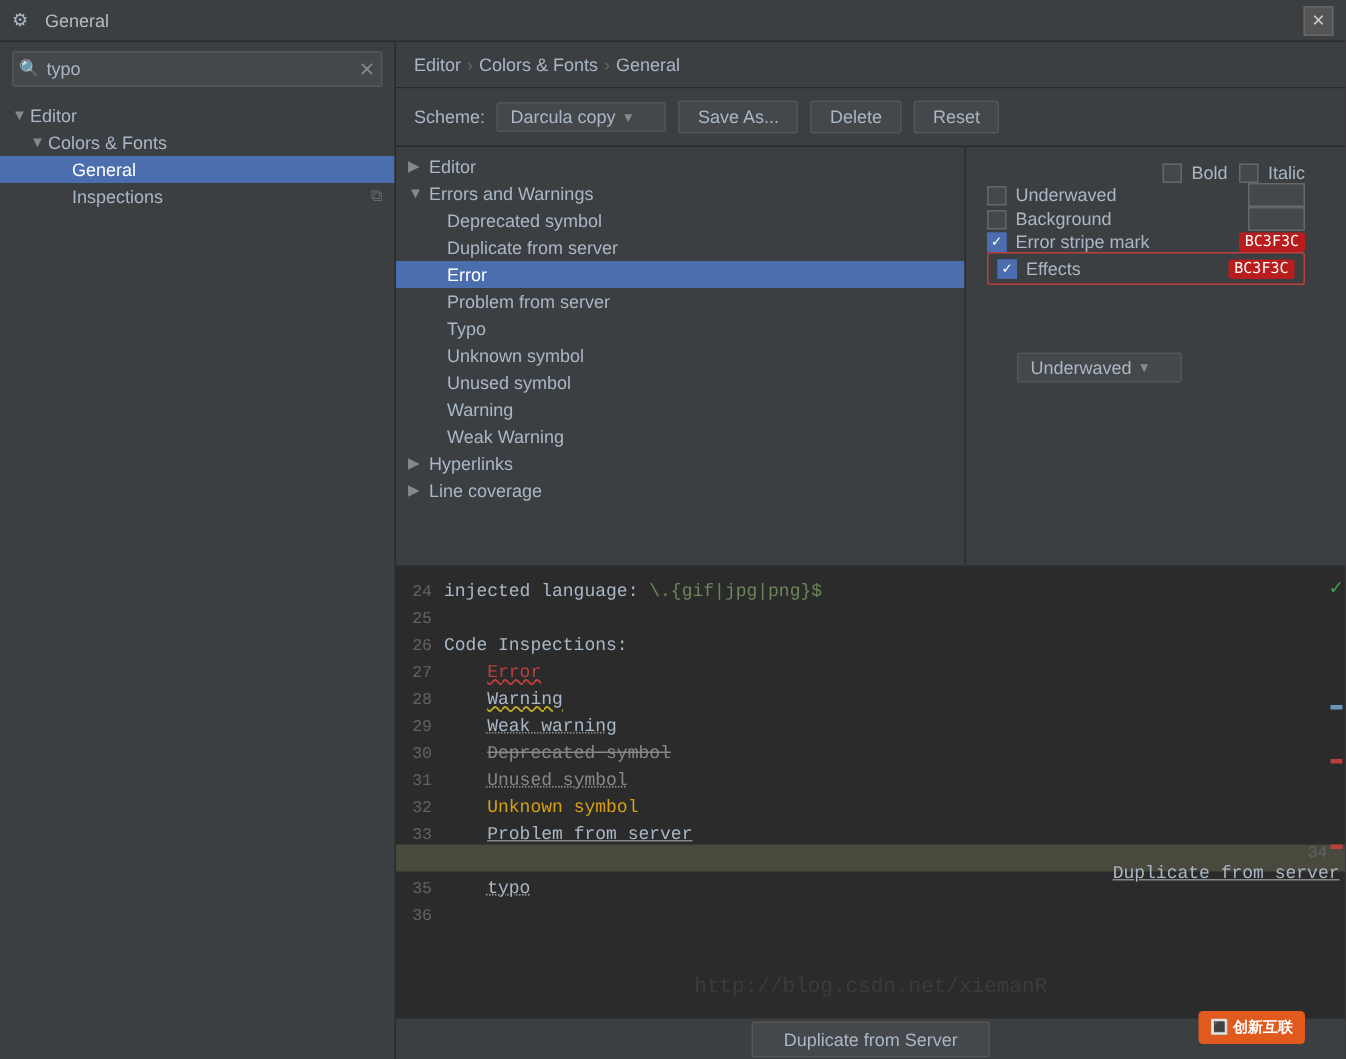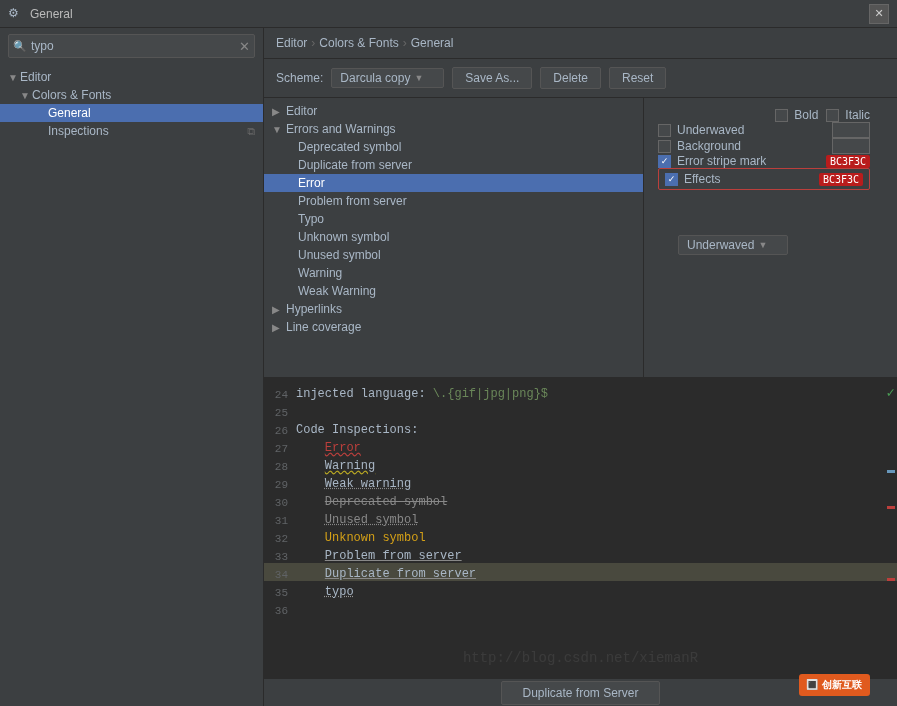--- a/index.html
+++ b/index.html
@@ -321,21 +321,21 @@
       text-decoration: underline;
       text-decoration-color: #bbaa22;
       text-decoration-style: wavy;
     }
     .deprecated {
       text-decoration: line-through;
       color: #888;
     }
     .unused-sym { color: #888; }
     .unknown-sym { color: #d4a017; }
-    .dup-srv { background: #49493e; }
+    .dup-srv { background: #49493e; flex-direction: column; }
     .watermark {
       position: absolute;
       bottom: 40px;
       left: 50%;
       transform: translateX(-50%);
       color: rgba(255,255,255,0.08);
       font-size: 14px;
       pointer-events: none;
       white-space: nowrap;
     }

